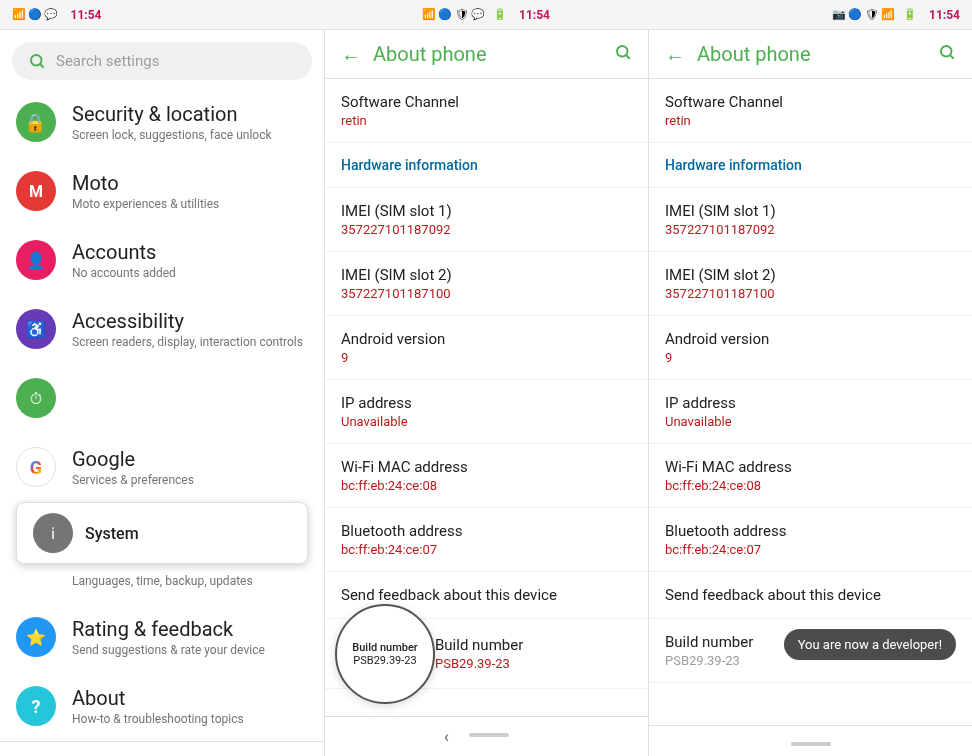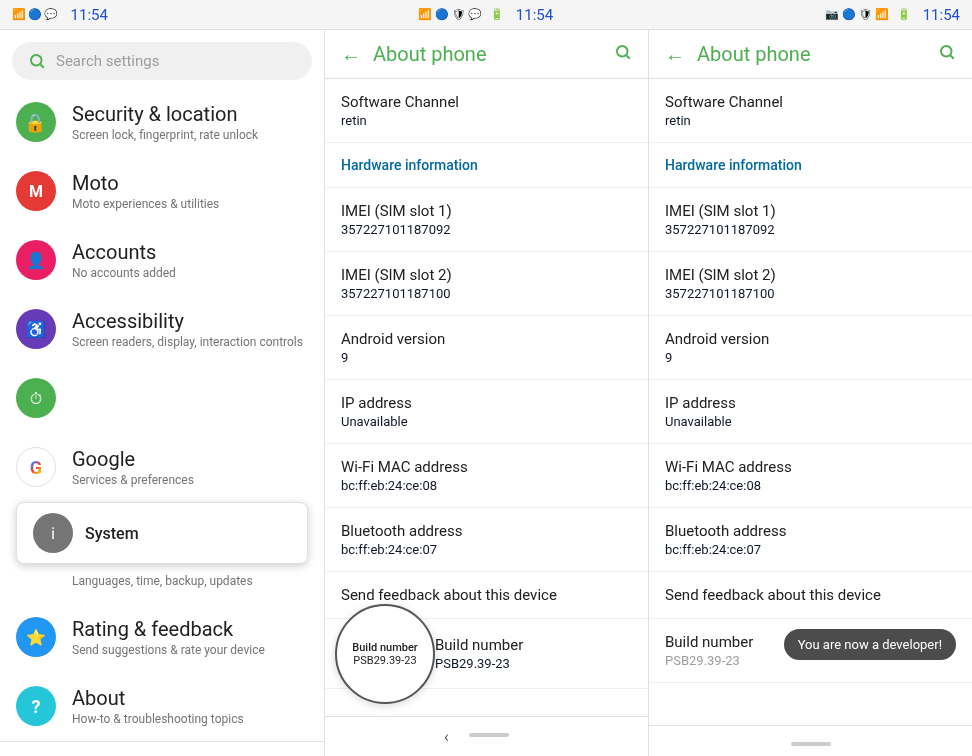--- a/index.html
+++ b/index.html
@@ -6,21 +6,21 @@
     body { width: 972px; height: 756px; font-family: 'Roboto', Arial, sans-serif; background: #fff; overflow: hidden; display: flex; flex-direction: column; }
 
     
     .status-bar {
       display: flex; justify-content: space-between; align-items: center;
       background: #f5f5f5; height: 30px; padding: 0 12px; border-bottom: 1px solid #e0e0e0;
     }
     .status-section { display: flex; align-items: center; gap: 4px; flex: 1; }
     .status-section.center { justify-content: center; }
     .status-section.right { justify-content: flex-end; }
-    .status-time { font-size: 15px; font-weight: 400; color: #1d4ed8; }
+    .status-time { font-size: 12px; font-weight: 700; color: #be185d; }
 
     
     .main-layout { display: flex; flex: 1; overflow: hidden; }
 
     
     .settings-panel {
       width: 325px; background: #fff; display: flex; flex-direction: column;
       border-right: 1px solid #e0e0e0; overflow-y: auto;
     }
 
@@ -73,21 +73,21 @@
       border-bottom: 1px solid #e0e0e0; gap: 12px; position: sticky; top: 0; z-index: 5;
     }
     .about-title { font-size: 20px; color: #4caf50; font-weight: 400; flex: 1; }
     .back-arrow { color: #4caf50; font-size: 20px; cursor: pointer; }
     .search-btn { color: #4caf50; font-size: 18px; cursor: pointer; }
 
     .about-item {
       padding: 14px 16px; border-bottom: 1px solid #f0f0f0; cursor: pointer;
     }
     .about-item-title { font-size: 15px; color: #212121; }
-    .about-item-subtitle { font-size: 13px; color: #0f172a; margin-top: 2px; }
+    .about-item-subtitle { font-size: 13px; color: #b91c1c; margin-top: 2px; }
 
     
     .developer-toast {
       background: rgba(0,0,0,0.7); color: #fff; font-size: 13px;
       padding: 8px 14px; border-radius: 20px; position: absolute;
       right: 16px; z-index: 20; white-space: nowrap;
     }
 
     
     .google-g {
@@ -131,21 +131,21 @@
         <circle cx="11" cy="11" r="7"></circle>
           <line x1="21" y1="21" x2="16.65" y2="16.65"></line>
       </svg>
       <span style="color:#9e9e9e; font-size:15px;">Search settings</span>
     </div>
 
     <div class="settings-item">
       <div class="item-icon icon-security">🔒</div>
       <div class="item-text">
         <span class="item-title">Security &amp; location</span>
-        <span class="item-subtitle">Screen lock, fingerprint, rate unlock</span>
+        <span class="item-subtitle">Screen lock, suggestions, face unlock</span>
       </div>
     </div>
 
     <div class="settings-item">
       <div class="item-icon icon-moto" style="font-weight:bold; font-size:16px;">M</div>
       <div class="item-text">
         <span class="item-title">Moto</span>
         <span class="item-subtitle">Moto experiences &amp; utilities</span>
       </div>
     </div>

